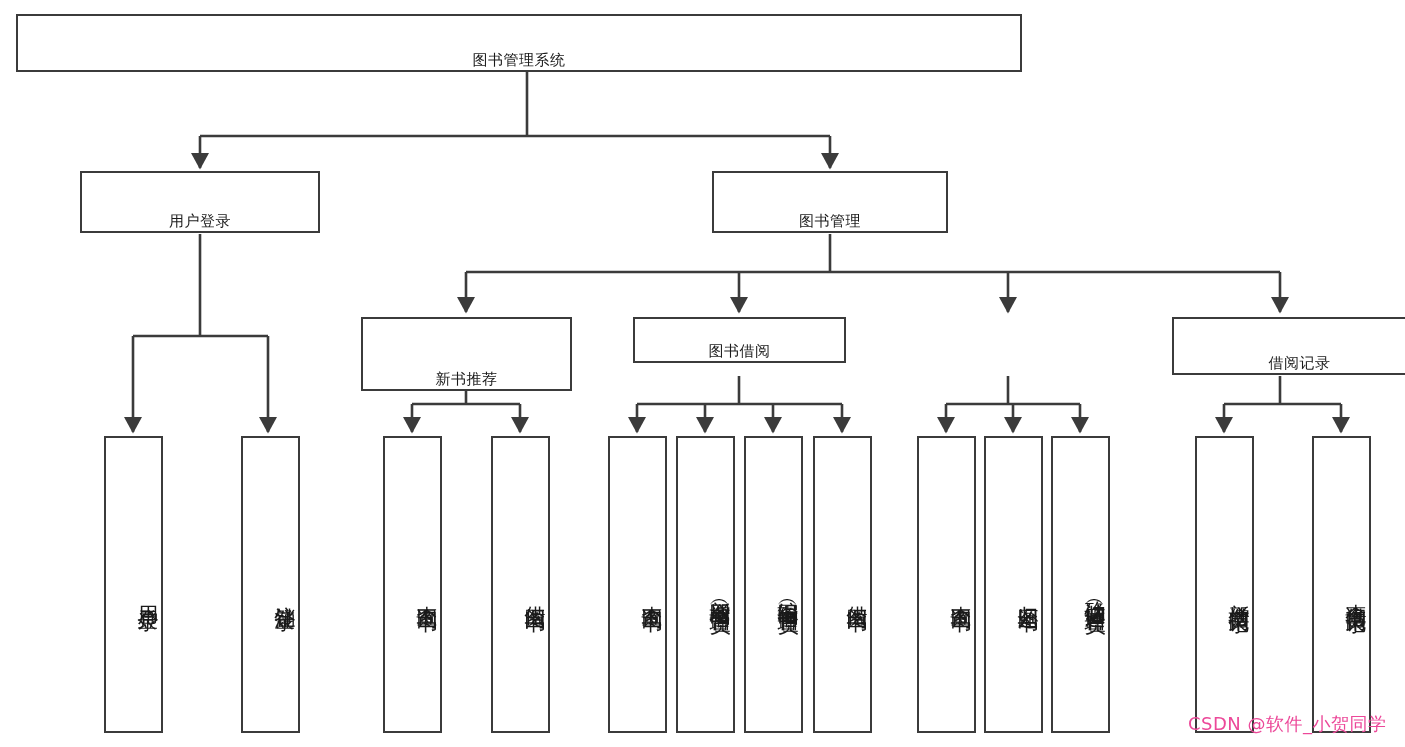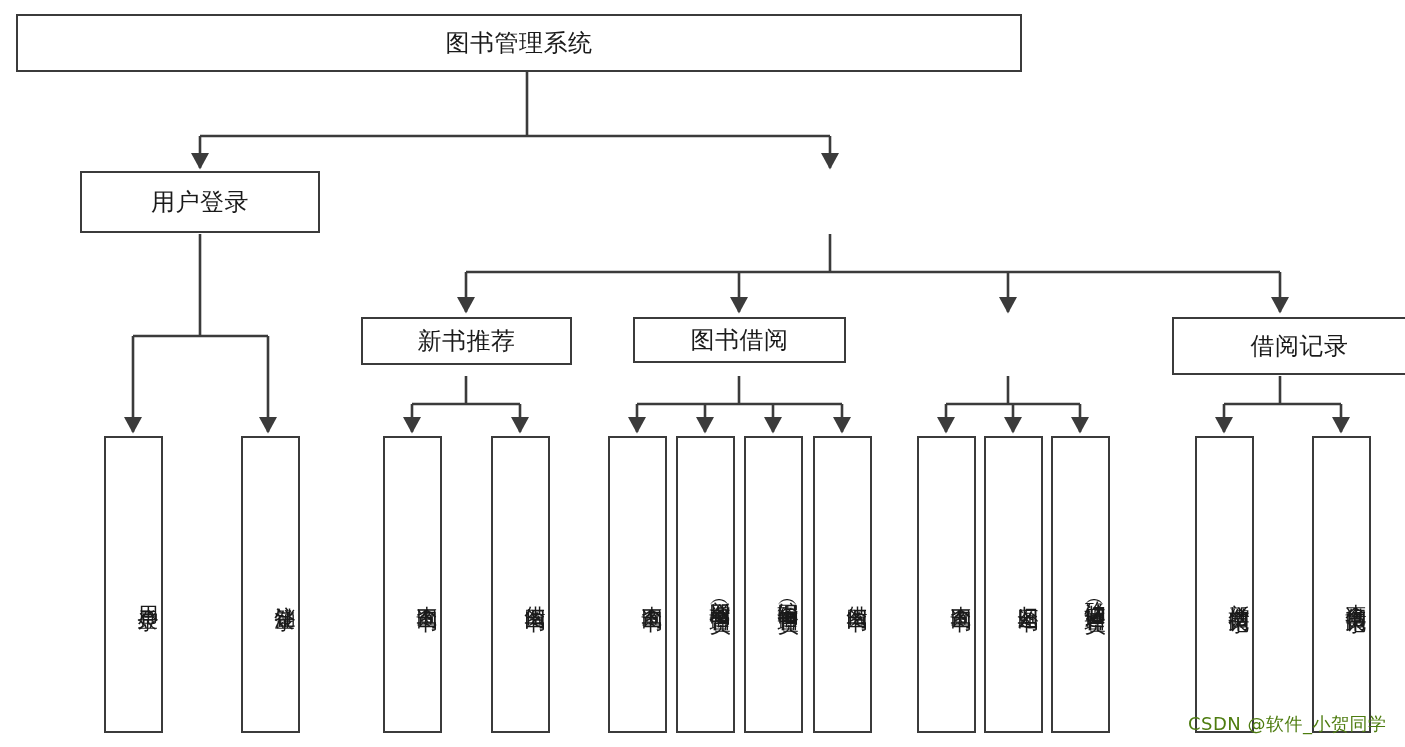--- a/index.html
+++ b/index.html
@@ -36,22 +36,23 @@
     border: 2px solid #3b3b3b;
     display: flex;
     align-items: center;
     justify-content: center;
     text-align: center;
     color: #1a1a1a;
     line-height: 1.26;
     z-index: 2;
   }
   .node-h {
-    font-size: 24px;
+    font-size: 15px;
     letter-spacing: 0.5px;
+    align-items: flex-end;
   }
   .node-leaf {
     font-size: 21px;
     writing-mode: vertical-rl;
     text-orientation: upright;
     align-items: flex-start;
     justify-content: center;
     padding-top: 16px;
     letter-spacing: 2px;
   }
@@ -59,21 +60,21 @@
     writing-mode: vertical-rl;
     text-orientation: upright;
     white-space: normal;
     display: block;
   }
   .watermark {
     position: absolute;
     left: 1188px;
     top: 712px;
     font-size: 18px;
-    color: #4d7c0f;
+    color: #ec4899;
     white-space: nowrap;
     z-index: 5;
     letter-spacing: 0.5px;
   }
 </style>
 </head>
 <body>
 
 <div id="diagram-root">
 
@@ -127,22 +128,25 @@
     </g>
   </svg>
 
   <div class="node node-h" style="left:16px; top:14px; width:1006px; height:58px;">
     <span>图书管理系统</span>
   </div>
 
   <div class="node node-h" style="left:80px; top:171px; width:240px; height:62px;">
     <span>用户登录</span>
   </div>
-
-  <div class="node node-h" style="left:361px; top:317px; width:211px; height:48px;">
+  <div class="node node-h" style="left:712px; top:171px; width:236px; height:62px;">
+    <span>图书管理</span>
+  </div>
+
+  <div class="node node-h" style="left:361px; top:317px; width:211px; height:74px;">
     <span>新书推荐</span>
   </div>
   <div class="node node-h" style="left:633px; top:317px; width:213px; height:46px;">
     <span>图书借阅</span>
   </div>
   <div class="node node-h" style="left:1172px; top:317px; width:255px; height:58px;">
     <span>借阅记录</span>
   </div>
 
   <div class="node node-leaf" style="left:104px; top:436px; width:59px; height:297px;">

